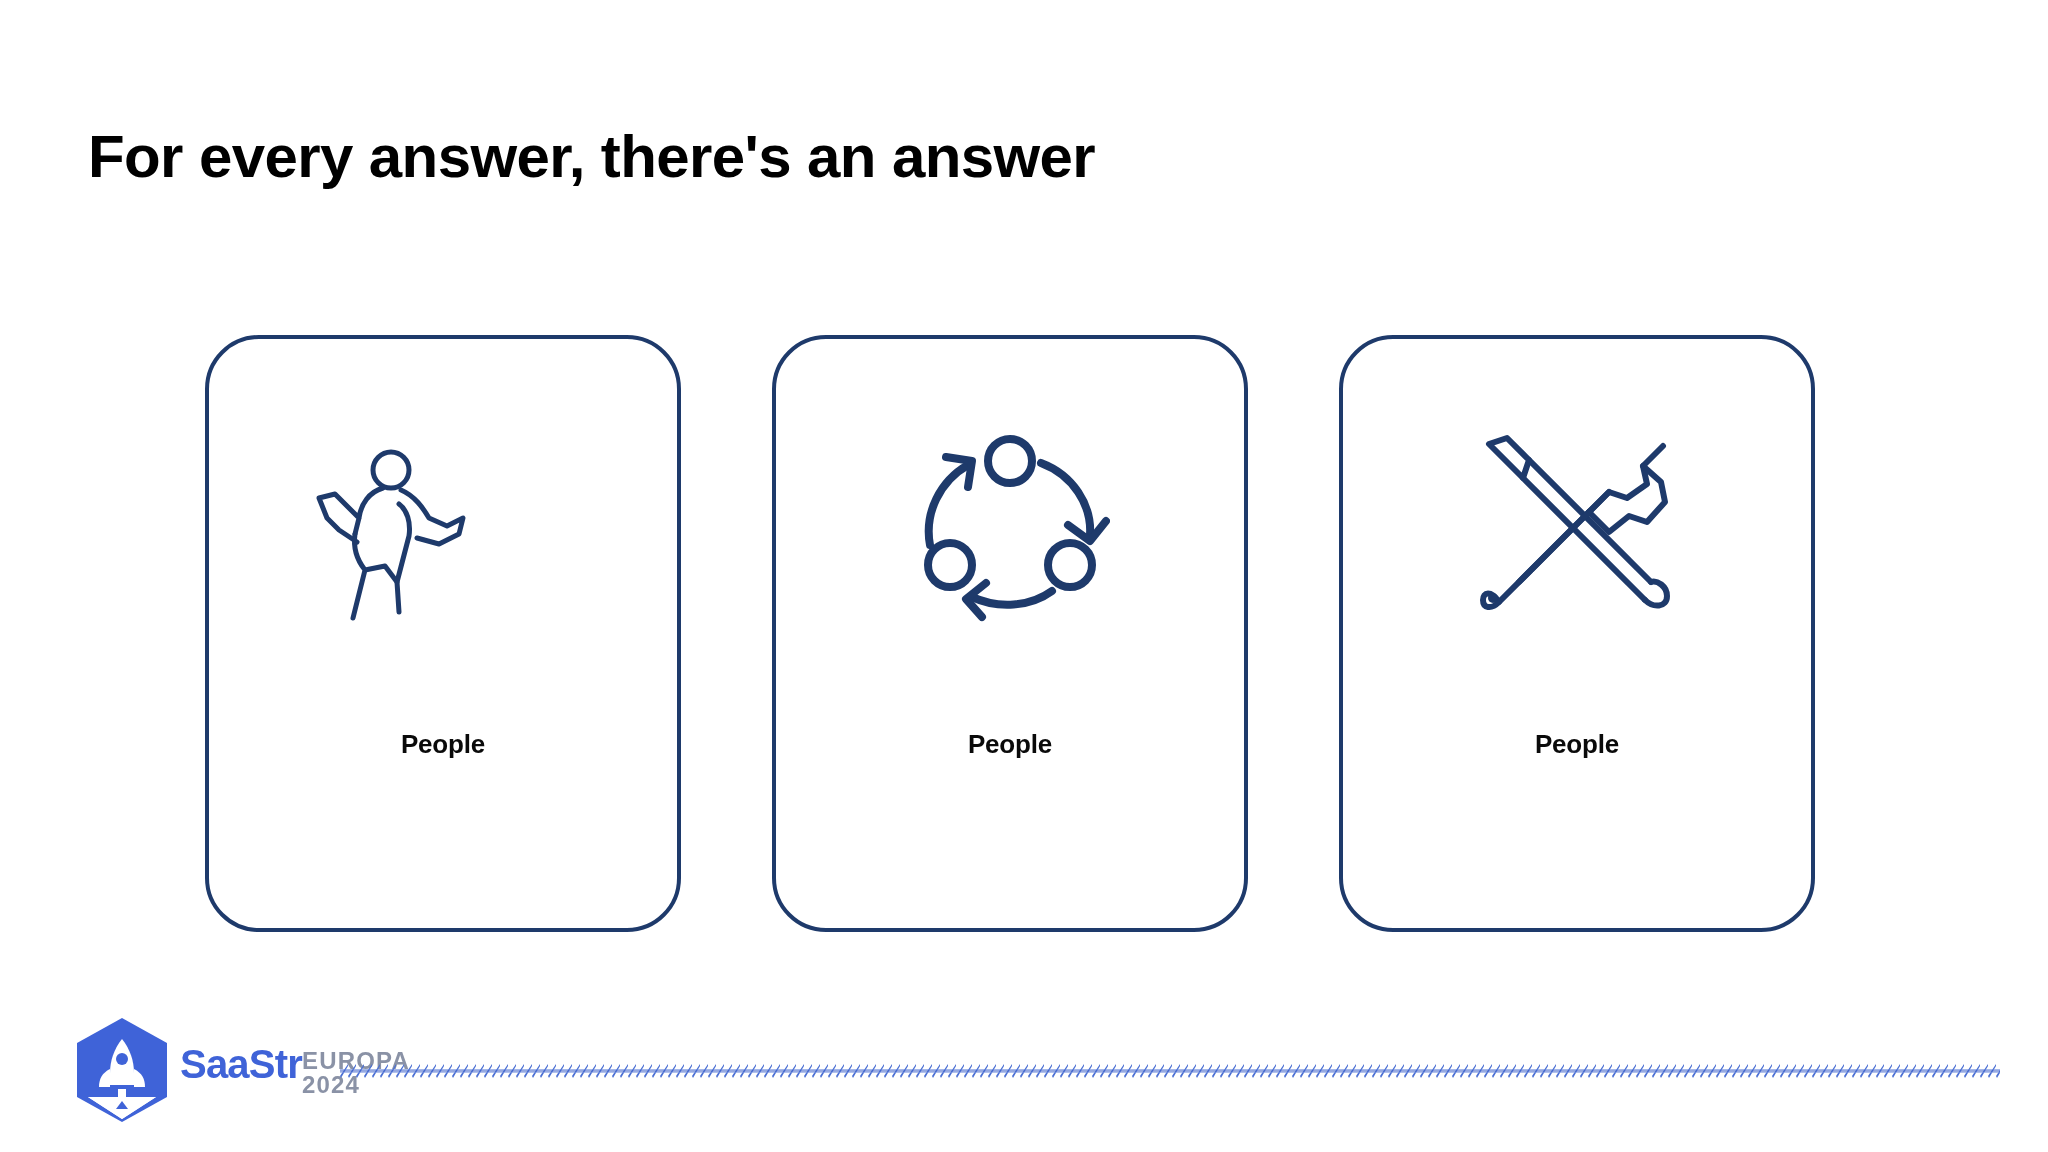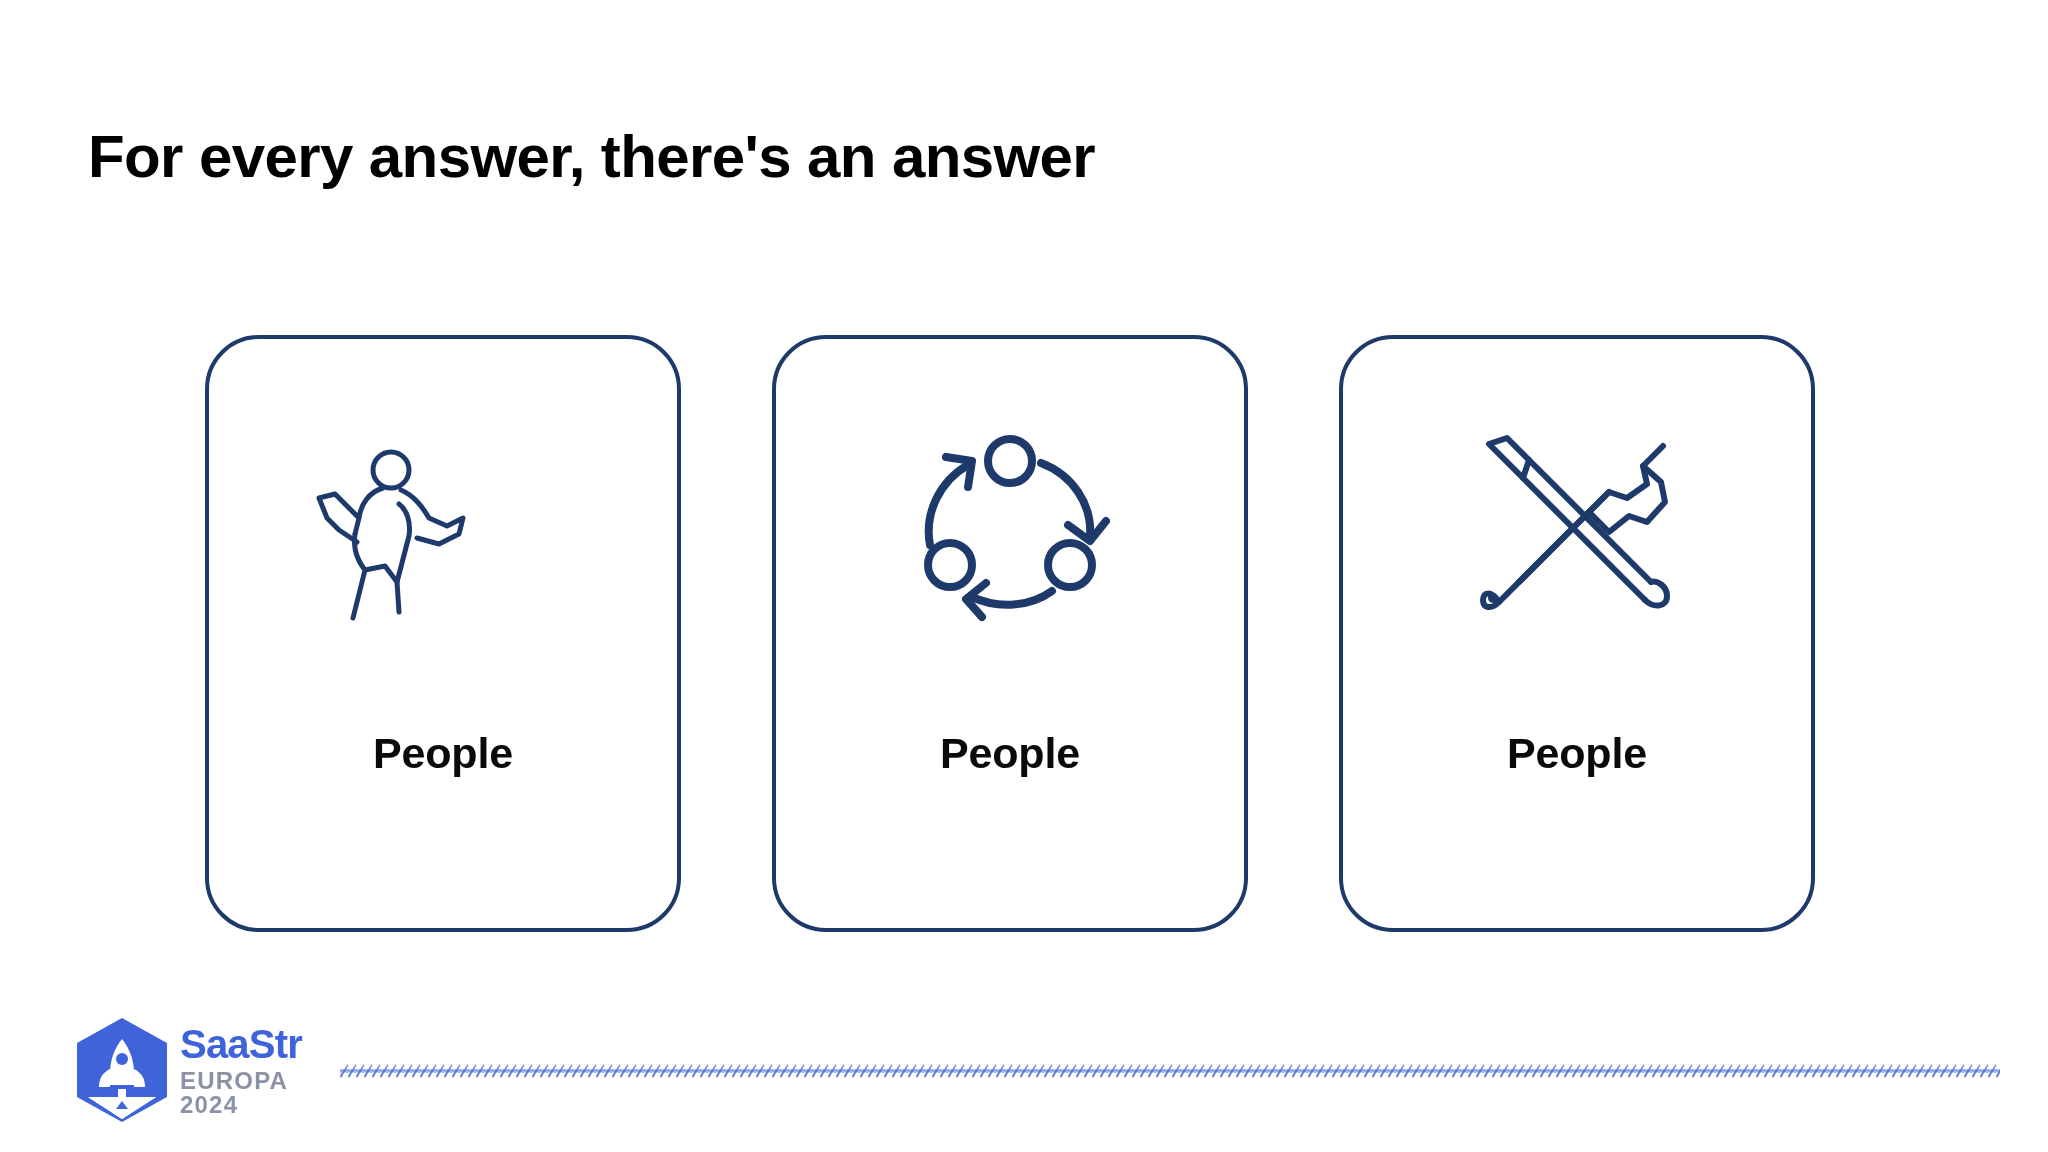--- a/index.html
+++ b/index.html
@@ -74,21 +74,21 @@
   .card-icon svg {
     display: block;
   }
 
   .card-label {
     position: absolute;
     top: 390px;
     left: 0;
     right: 0;
     text-align: center;
-    font-size: 43px;
+    font-size: 26px;
     font-weight: 700;
     color: #0A0A0A;
     letter-spacing: -0.2px;
   }
 
   
   .footer {
     position: absolute;
     left: 0;
     right: 0;
@@ -106,21 +106,21 @@
     align-items: center;
   }
   .logo-mark {
     width: 100px;
     height: 110px;
     flex: 0 0 auto;
   }
   .logo-text {
     margin-left: 8px;
     display: flex;
-    flex-direction: column;
+    flex-direction: row;
     justify-content: center;
   }
   .logo-word {
     font-size: 40px;
     font-weight: 700;
     color: #3F63D8;
     letter-spacing: -0.8px;
     line-height: 1;
   }
   .logo-sub {

